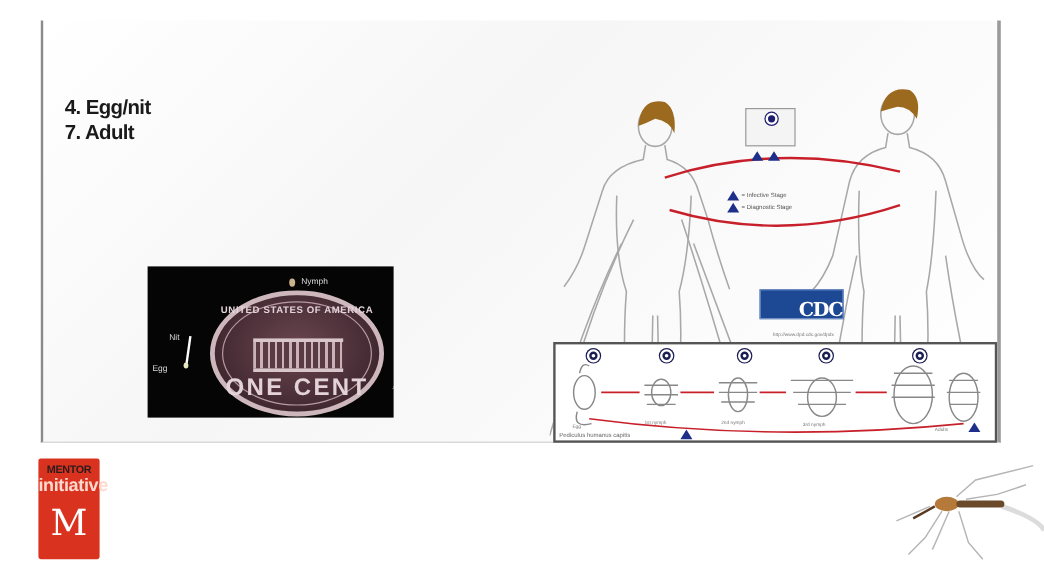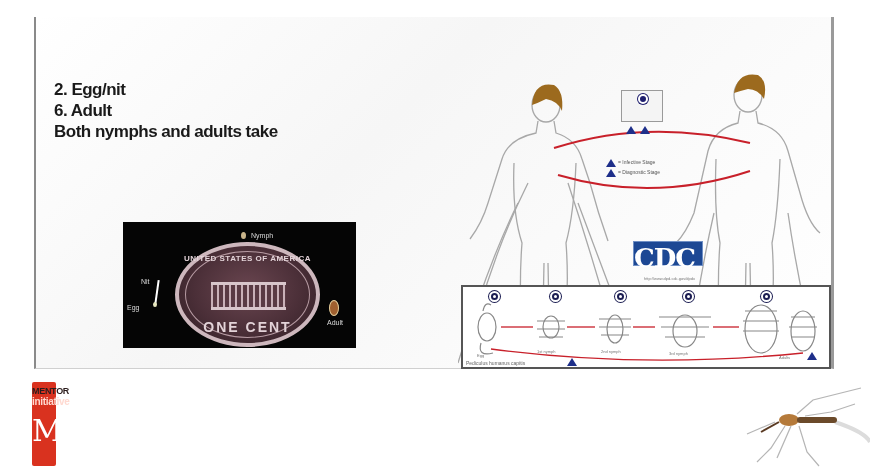--- a/index.html
+++ b/index.html
@@ -19,21 +19,21 @@
   }
 
   .stages {
     position: absolute; left: 18px; top: 62px; width: 400px;
     font-size: 17px; line-height: 21px; font-weight: bold; color: #1a1a1a;
     letter-spacing: -0.5px;
   }
   .stages div { white-space: nowrap; }
 
   .coin-photo {
-    position: absolute; left: 87px; top: 205px; width: 233px; height: 126px;
+    position: absolute; left: 87px; top: 205px; width: 205px; height: 126px;
     background: #050505; overflow: hidden;
   }
   .coin {
     position: absolute; left: 52px; top: 20px; width: 145px; height: 105px;
     border-radius: 50%;
     background: radial-gradient(ellipse at 50% 45%, #6a4650 0%, #4b2f38 55%, #2e1c22 100%);
     border: 4px solid #cdb7bd;
   }
   .coin .ring {
     position: absolute; left: 6px; top: 5px; right: 6px; bottom: 5px;
@@ -41,21 +41,21 @@
   }
   .coin .building {
     position: absolute; left: 32px; top: 36px; width: 75px; height: 28px;
     border-top: 3px solid #d8c6cb; border-bottom: 3px solid #d8c6cb;
     background: repeating-linear-gradient(90deg, #c9b1b8 0 2px, #5a3b44 2px 6px);
   }
   .coin .txt-top, .coin .txt-bottom {
     position: absolute; width: 100%; text-align: center; color: #e3d3d8; font-weight: bold;
   }
   .coin .txt-top { top: 8px; font-size: 8px; letter-spacing: 0.5px; }
-  .coin .txt-bottom { bottom: 8px; font-size: 14px; letter-spacing: 2px; }
+  .coin .txt-bottom { bottom: 8px; font-size: 20px; letter-spacing: 2px; }
   .coin-label { position: absolute; color: #dddddd; font-size: 7px; }
   .lbl-nymph { left: 128px; top: 10px; }
   .lbl-egg { left: 4px; top: 82px; }
   .lbl-nit { left: 18px; top: 56px; }
   .lbl-adult { left: 204px; top: 97px; }
   .bug-nymph { position: absolute; left: 118px; top: 10px; width: 5px; height: 7px; border-radius: 50%; background: #c9b48a; }
   .bug-adult { position: absolute; left: 206px; top: 78px; width: 10px; height: 16px; border-radius: 50%; background: #a0602f; border: 1px solid #e6cf9c; }
   .nit-line { position: absolute; left: 33px; top: 58px; width: 2px; height: 24px; background: #ffffff; transform: rotate(8deg); }
   .egg-dot { position: absolute; left: 30px; top: 80px; width: 4px; height: 5px; background: #e8e8c0; border-radius: 50%; }
 
@@ -70,61 +70,60 @@
     position: absolute; left: 16px; top: 3px; width: 10px; height: 10px; border-radius: 50%;
     background: #1e1e6e; border: 2px solid #fff; box-shadow: 0 0 0 1px #1e1e6e;
   }
   .tri { position: absolute; width: 0; height: 0; border-left: 5px solid transparent; border-right: 5px solid transparent; border-bottom: 8px solid #1e2f8a; }
   .key-row { position: absolute; font-size: 5px; color: #555; white-space: nowrap; }
   .key-row .tri { position: relative; display: inline-block; vertical-align: middle; margin-right: 2px; }
 
   .cdc-logo {
     position: absolute; left: 175px; top: 178px; width: 70px; height: 25px;
     background: #1d4894; color: #ffffff; font-family: "DejaVu Serif", serif; font-weight: bold;
-    font-size: 26px; text-align: left; line-height: 32px; letter-spacing: -1px;
+    font-size: 16px; text-align: right; line-height: 32px; letter-spacing: -1px;
     border: 1px solid #6f8fc5;
   }
   .cdc-url { position: absolute; left: 174px; top: 213px; width: 75px; text-align: center; font-size: 4px; color: #777; }
 
   .cycle-strip {
     position: absolute; left: 460px; top: 285px; width: 370px; height: 84px;
     border: 2px solid #555; background: #ffffff;
   }
   .stage-num {
     position: absolute; top: 4px; width: 11px; height: 11px; border-radius: 50%;
     background: #1b1d52; border: 2px solid #fff; box-shadow: 0 0 0 1px #1b1d52;
   }
   .stage-num::after { content: ""; position: absolute; left: 2px; top: 2px; width: 3px; height: 3px; border-radius: 50%; background: #fff; }
   .strip-caption { position: absolute; font-size: 4px; color: #777; white-space: nowrap; }
   .species { position: absolute; left: 3px; bottom: 1px; font-size: 5px; color: #666; }
 
   .footer { position: absolute; left: 0; top: 372px; width: 870px; height: 98px; background: #ffffff; }
   .mentor-logo {
-    position: absolute; left: 32px; top: 10px; width: 24px; height: 84px;
+    position: absolute; left: 32px; top: 10px; width: 51px; height: 84px;
     background: #d9321f; color: #ffffff; text-align: center;
     border-radius: 2px;
   }
   .mentor-logo .m1 { font-size: 9px; font-weight: bold; color: #2b1c1c; margin-top: 4px; letter-spacing: -0.3px; }
-  .mentor-logo .m2 { font-size: 10px; font-weight: bold; margin-top: 0; color: #ffd9d0; letter-spacing: -0.3px; }
+  .mentor-logo .m2 { font-size: 15px; font-weight: bold; margin-top: 0; color: #ffd9d0; letter-spacing: -0.3px; }
   .mentor-logo .m3 { font-family: "DejaVu Serif", serif; font-size: 30px; color: #ffffff; margin-top: 6px; }
   .tagline { position: absolute; left: 162px; top: 30px; white-space: nowrap; font-family: "DejaVu Sans", sans-serif; }
   .tagline .small { font-size: 11px; color: #7a7a7a; letter-spacing: -0.6px; transform: scaleY(1.25); display: inline-block; }
   .tagline .bold1 { font-size: 15px; font-weight: bold; color: #111; letter-spacing: -0.5px; transform: scaleY(1.1); display: inline-block; }
   .tagline .line2 { position: absolute; left: 0; top: 15px; font-size: 21px; font-weight: bold; color: #111; letter-spacing: 0.5px; transform: scaleY(1.08); transform-origin: top left; }
   .mosquito { position: absolute; left: 735px; top: 10px; width: 135px; height: 85px; }
 </style>
 </head>
 <body>
 
 <div class="slide">
 
   <div class="stages">
-    <div>2.  Egg/nit</div>
-    <div>6.  Adult</div>
-    <div>Both nymphs and adults take</div>
+    <div>4.  Egg/nit</div>
+    <div>7.  Adult</div>
   </div>
 
   <div class="coin-photo">
     <div class="coin">
       <div class="ring"></div>
       <div class="txt-top">UNITED STATES OF AMERICA</div>
       <div class="building"></div>
       <div class="txt-bottom">ONE CENT</div>
     </div>
     <div class="bug-nymph"></div>

